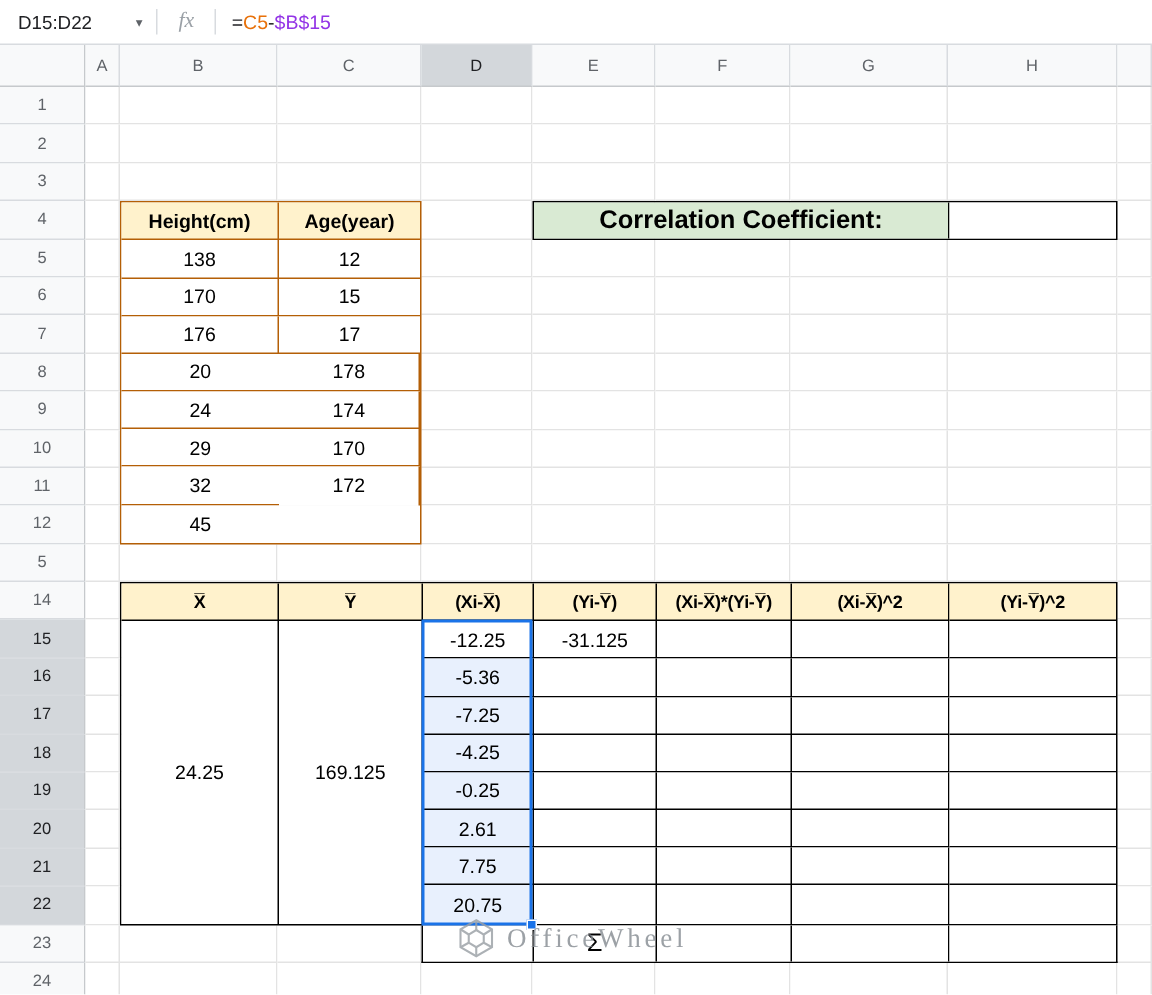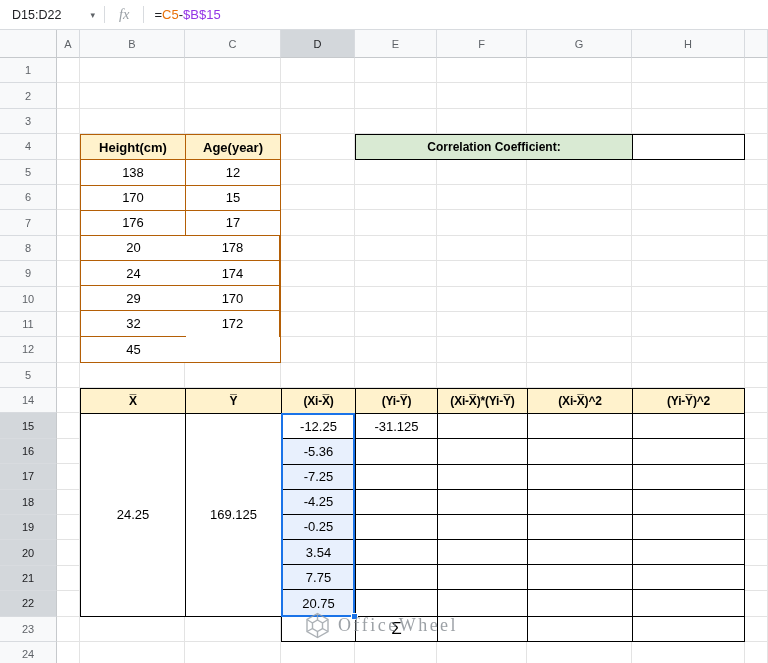--- a/index.html
+++ b/index.html
@@ -47,21 +47,21 @@
   #sumrow { grid-column: 5 / 10; grid-row: 24; display: grid;
             grid-template-columns: 74px 82px 90px 105px 1fr; border: 1px solid #000; border-top: none; }
 
   .tc { display: flex; align-items: center; justify-content: center; font-size: 13px; color: #000;
         background: #fff; border-right: 1px solid #000; border-bottom: 1px solid #000;
         overflow: hidden; white-space: nowrap; }
   .lc { border-right: none; }
   .lr { border-bottom: none; }
   .th1, .th2 { font-weight: bold; background: var(--cream-fill); text-align: center; }
   .th2 { font-size: 12px; letter-spacing: -0.2px; }
-  .corrlabel { background: var(--green-fill); font-weight: bold; font-size: 12px; }
+  .corrlabel { background: var(--green-fill); font-weight: bold; font-size: 17px; }
   .corrvalue { background: #fff; }
   .selcell { background: var(--selection-fill); }
   .activecell { background: #fff; }
   .sigma { font-size: 17px; }
 
   .selection { grid-column: 5; grid-row: 16 / 24; border: 2px solid var(--selection-blue);
                z-index: 3; position: relative; pointer-events: none; }
   .fillhandle { position: absolute; right: -5px; bottom: -5px; width: 7px; height: 7px;
                 background: var(--selection-blue); border: 1px solid #fff; pointer-events: auto; }
 
@@ -368,21 +368,21 @@
       <div class="tc th2" style="grid-area: 1 / 5;">(Xi-X̅)*(Yi-Y̅)</div>
       <div class="tc th2" style="grid-area: 1 / 6;">(Xi-X̅)^2</div>
       <div class="tc th2 lc" style="grid-area: 1 / 7;">(Yi-Y̅)^2</div>
       <div class="tc lr" style="grid-area: 2 / 1 / 10;">24.25</div>
       <div class="tc lr" style="grid-area: 2 / 2 / 10;">169.125</div>
       <div class="tc selcell activecell" style="grid-area: 2 / 3;">-12.25</div>
       <div class="tc selcell" style="grid-area: 3 / 3;">-5.36</div>
       <div class="tc selcell" style="grid-area: 4 / 3;">-7.25</div>
       <div class="tc selcell" style="grid-area: 5 / 3;">-4.25</div>
       <div class="tc selcell" style="grid-area: 6 / 3;">-0.25</div>
-      <div class="tc selcell" style="grid-area: 7 / 3;">3.54</div>
+      <div class="tc selcell" style="grid-area: 7 / 3;">2.61</div>
       <div class="tc selcell" style="grid-area: 8 / 3;">7.75</div>
       <div class="tc selcell lr" style="grid-area: 9 / 3;">20.75</div>
       <div class="tc" style="grid-area: 2 / 4;">-31.125</div>
       <div class="tc" style="grid-area: 2 / 5;"></div>
       <div class="tc" style="grid-area: 2 / 6;"></div>
       <div class="tc lc" style="grid-area: 2 / 7;"></div>
       <div class="tc" style="grid-area: 3 / 4;"></div>
       <div class="tc" style="grid-area: 3 / 5;"></div>
       <div class="tc" style="grid-area: 3 / 6;"></div>
       <div class="tc lc" style="grid-area: 3 / 7;"></div>

